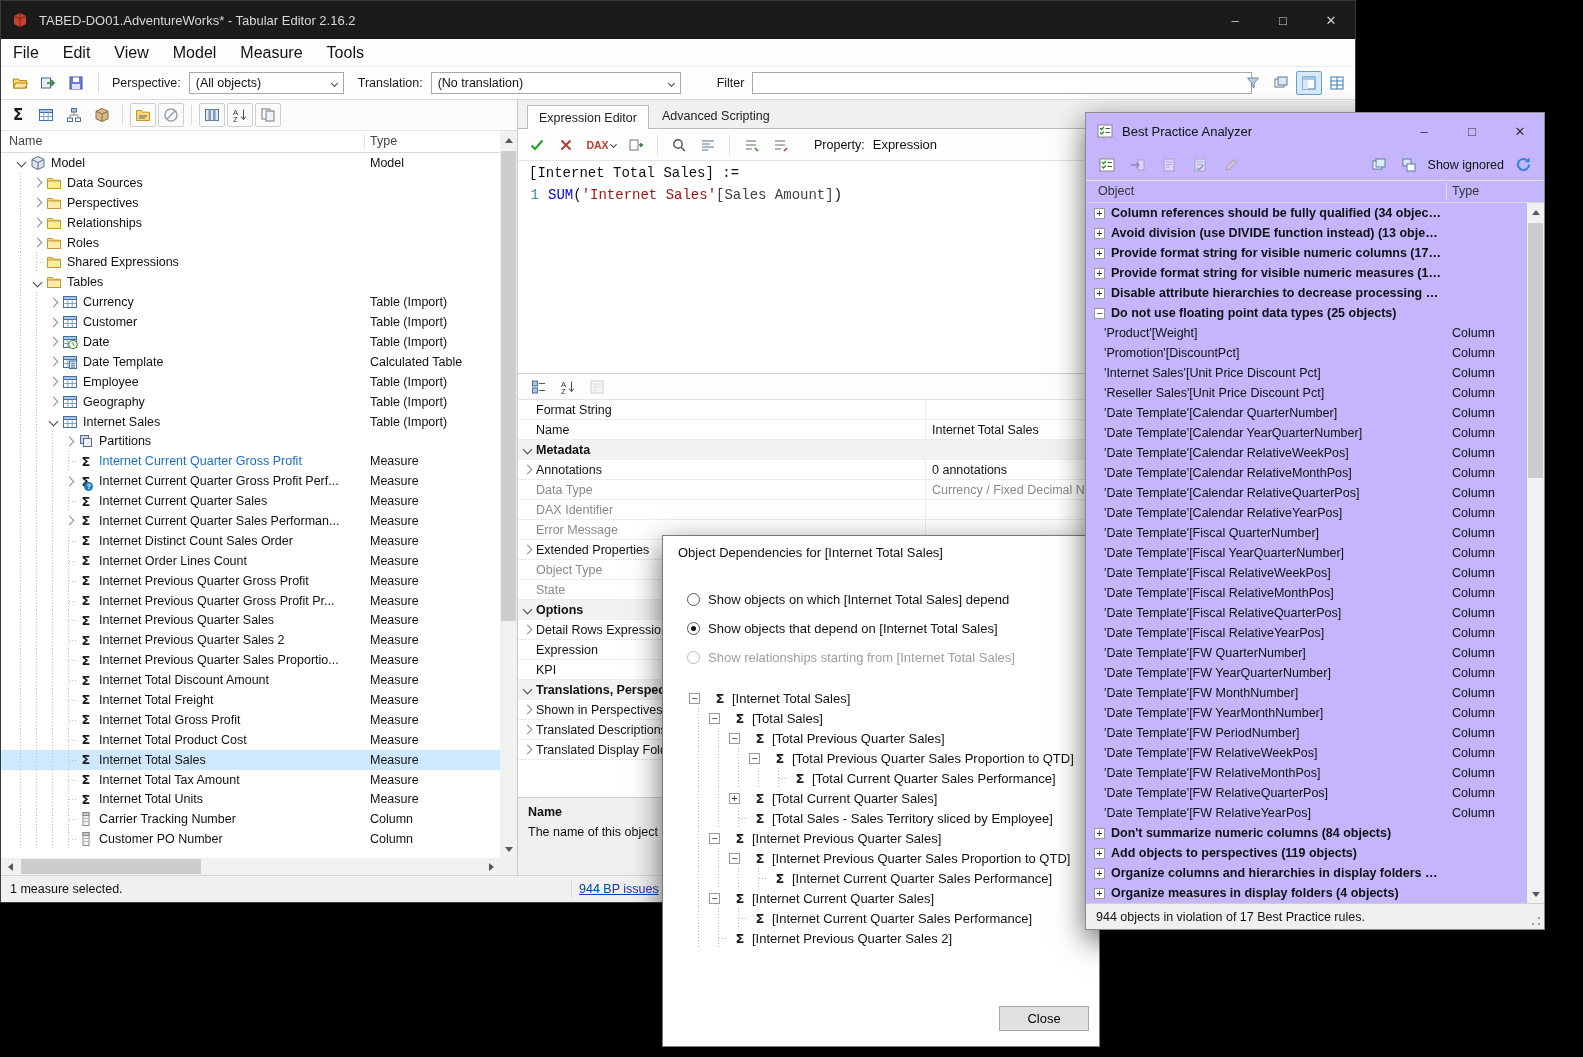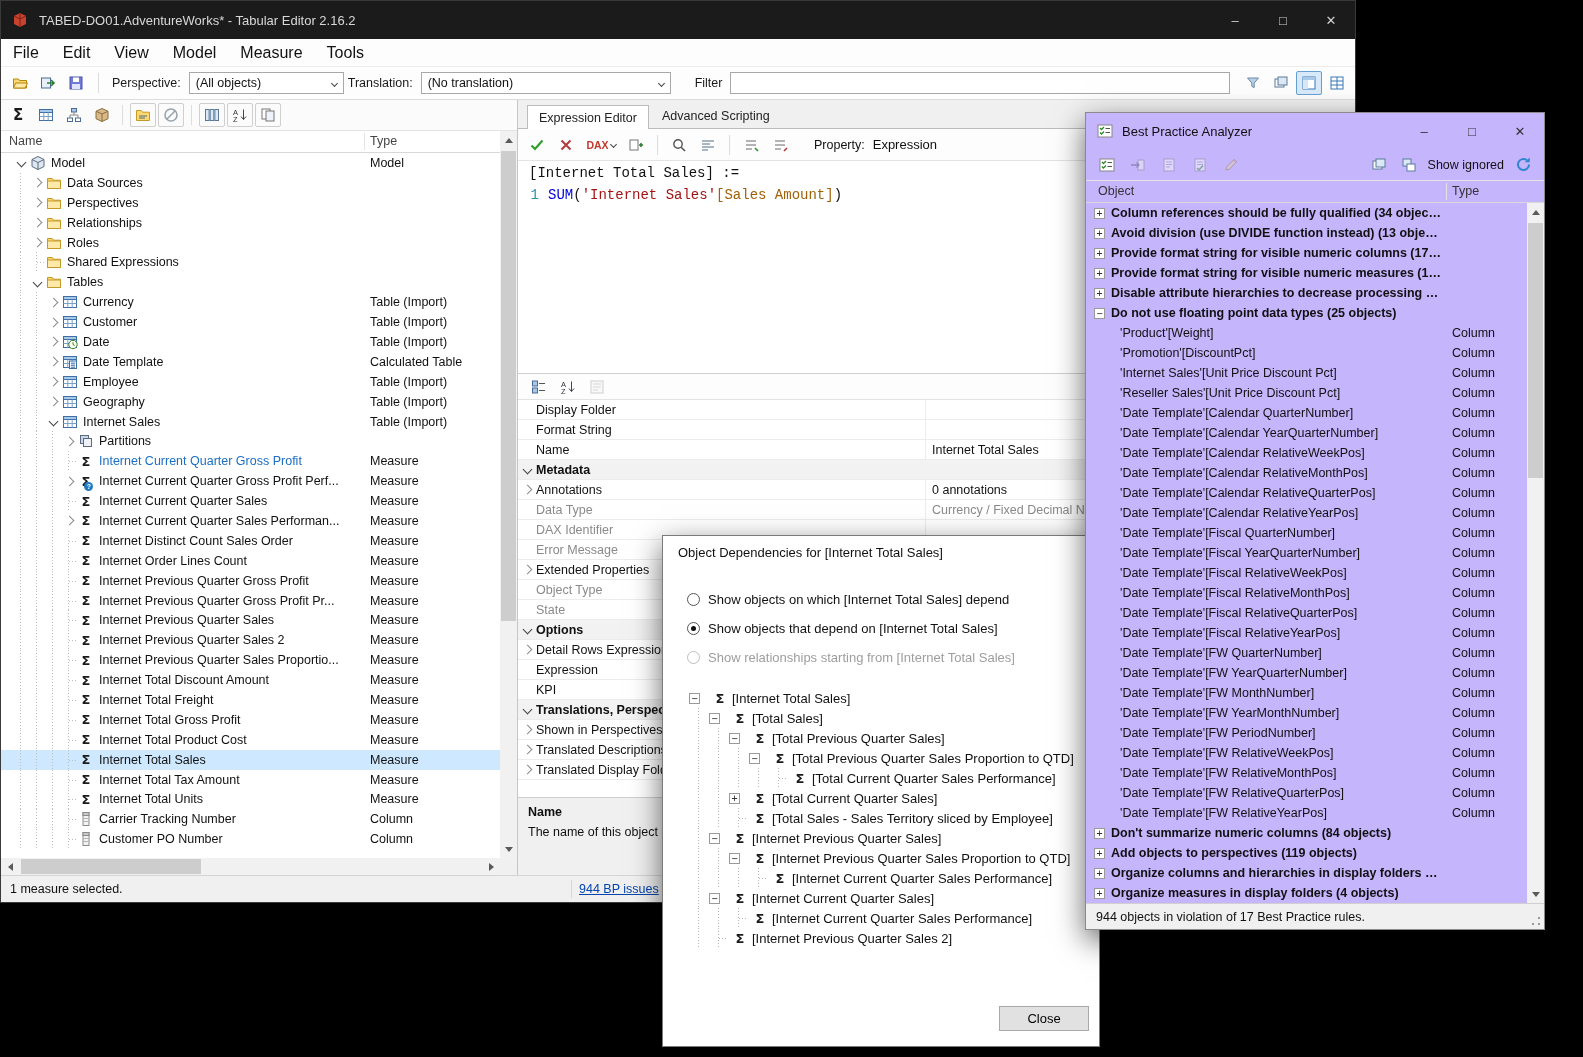--- a/index.html
+++ b/index.html
@@ -71,21 +71,21 @@
 .tab.active{background:#fff;border:1px solid #bcbcbc;border-bottom:none;top:1px;z-index:2}
 #tabpage{position:absolute;left:0;top:28px;right:0;bottom:0;background:#fff;border-top:1px solid #bcbcbc;display:flex;flex-direction:column}
 #exprbar{height:32px;background:#fdfdfd;border-bottom:1px solid #e3e3e3;display:flex;align-items:center;padding:0 6px;gap:3px;flex:none}
 .dax-label{color:#c0392b;font-weight:bold;font-size:10.5px;margin-right:2px}
 #prop-combo{margin-left:18px;display:flex;align-items:center;gap:8px}
 #prop-combo .val{font-size:13px}
 #code-wrap{height:213px;flex:none;border-bottom:1px solid #d0d0d0;font-family:"Liberation Mono","DejaVu Sans Mono",monospace;font-size:14px;overflow:hidden;background:#fff}
 #code-header{padding:4px 0 0 11px;height:24px;white-space:pre}
 .code-line{display:flex;margin-top:2px}
 .code-line .gut{width:30px;text-align:right;padding-right:9px;color:#2b91af;flex:none}
-.tk-func{color:#0000e0}.tk-table{color:#a31515}.tk-col{color:#a16207}.tk-plain{color:#111}
+.tk-func{color:#0000e0}.tk-table{color:#a31515}.tk-col{color:#404040}.tk-plain{color:#111}
 #pgbar{height:26px;background:#fdfdfd;border-bottom:1px solid #e3e3e3;display:flex;align-items:center;padding:0 8px;gap:3px;flex:none}
 #pg-rows{flex:1;overflow:hidden;background:#fff}
 .pg-row{height:20px;display:flex;align-items:center;border-bottom:1px solid #ececec;position:relative}
 .pg-row.cat{background:#f2f2f2;font-weight:bold}
 .pg-chev{width:18px;display:flex;align-items:center;justify-content:center;flex:none}
 .pg-name{width:389px;flex:none;white-space:nowrap;overflow:hidden}
 .pg-val{flex:1;border-left:1px solid #ececec;padding-left:6px;white-space:nowrap;overflow:hidden;height:100%;display:flex;align-items:center}
 .dim{color:#8a8a8a}
 #help-panel{height:78px;flex:none;background:#f0f0f0;border-top:1px solid #cfcfcf;padding:7px 10px}
 #help-panel .ht{font-weight:bold;margin-bottom:6px}
@@ -119,21 +119,21 @@
 #bpa-right{margin-left:auto;display:flex;align-items:center;gap:6px}
 #bpa-header{height:22px;border-bottom:1px solid #d9d9d9;position:relative;color:#333}
 #bpa-header span{position:absolute;top:3px}
 #bpa-header .c0{left:12px}
 #bpa-header .c1{left:366px}
 #bpa-header .vline{position:absolute;left:360px;top:2px;bottom:2px;width:1px;background:#e4e4e4}
 #bpa-rows{position:absolute;top:90px;left:0;right:17px;bottom:26px;overflow:hidden}
 .bpa-row{height:20px;display:flex;align-items:center;position:relative}
 .bpa-row.rule{padding-left:8px;font-weight:bold}
 .bpa-row.rule .pm{margin-right:6px}
-.bpa-row.item{padding-left:34px}
+.bpa-row.item{padding-left:18px}
 .bpa-label{white-space:nowrap;overflow:hidden;text-overflow:ellipsis;max-width:330px}
 .bpa-type{position:absolute;left:366px;font-weight:normal}
 #bpa-vscroll{right:0;top:90px;bottom:26px;width:17px}
 #bpa-status{position:absolute;left:0;right:0;bottom:0;height:26px;background:#f0f0f0;border-top:1px solid #d0d0d0;display:flex;align-items:center;padding-left:10px}
 #bpa-grip{position:absolute;right:3px;bottom:3px;width:10px;height:10px;background:
 radial-gradient(circle at 8px 2px,#9a9a9a 1.2px,transparent 1.5px),
 radial-gradient(circle at 8px 8px,#9a9a9a 1.2px,transparent 1.5px),
 radial-gradient(circle at 2px 8px,#9a9a9a 1.2px,transparent 1.5px)}
 </style>
 </head>
@@ -189,26 +189,26 @@
             </svg>
           </span>
         </span>
       </span>
     <span class="sep"></span>
     <span class="lbl">Perspective:</span>
     <span class="combo" style="width:155px">
       <span>(All objects)</span>
       <span class="arr chev down tiny"></span>
     </span>
-    <span class="lbl" style="margin-left:0">Translation:</span>
+    <span class="lbl" style="margin-left:10px">Translation:</span>
     <span class="combo" style="width:250px">
       <span>(No translation)</span>
       <span class="arr chev down tiny"></span>
     </span>
-    <span class="lbl" style="margin-left:20px">Filter</span>
+    <span class="lbl" style="margin-left:32px">Filter</span>
     <input id="filter-input" value="" style="">
     <span id="tb-right">
         <span class="tbtn">
           <span class="icon">
             <svg width="16" height="16" viewBox="0 0 16 16">
               <path d="M2.5 3h11L9.2 8v4.6l-2.4-1.2V8z" fill="#b9cfe4" stroke="#6d8bab"></path>
             </svg>
           </span>
         </span>
         <span class="tbtn">
@@ -908,25 +908,20 @@
           <span class="tbtn dim">
             <span class="icon">
               <svg width="16" height="16" viewBox="0 0 16 16">
                 <rect x="2" y="2" width="12" height="12" fill="#f4f4f4" stroke="#999"></rect>
                 <path d="M4 5h8M4 8h8M4 11h5" stroke="#aaa"></path>
               </svg>
             </span>
           </span>
         </div>
       <div id="pg-rows">
-          <div class="pg-row">
-            <span class="pg-chev"></span>
-            <span class="pg-name">Display Folder</span>
-            <span class="pg-val"></span>
-          </div>
           <div class="pg-row">
             <span class="pg-chev"></span>
             <span class="pg-name">Format String</span>
             <span class="pg-val"></span>
           </div>
           <div class="pg-row">
             <span class="pg-chev"></span>
             <span class="pg-name">Name</span>
             <span class="pg-val">Internet Total Sales</span>
           </div>

